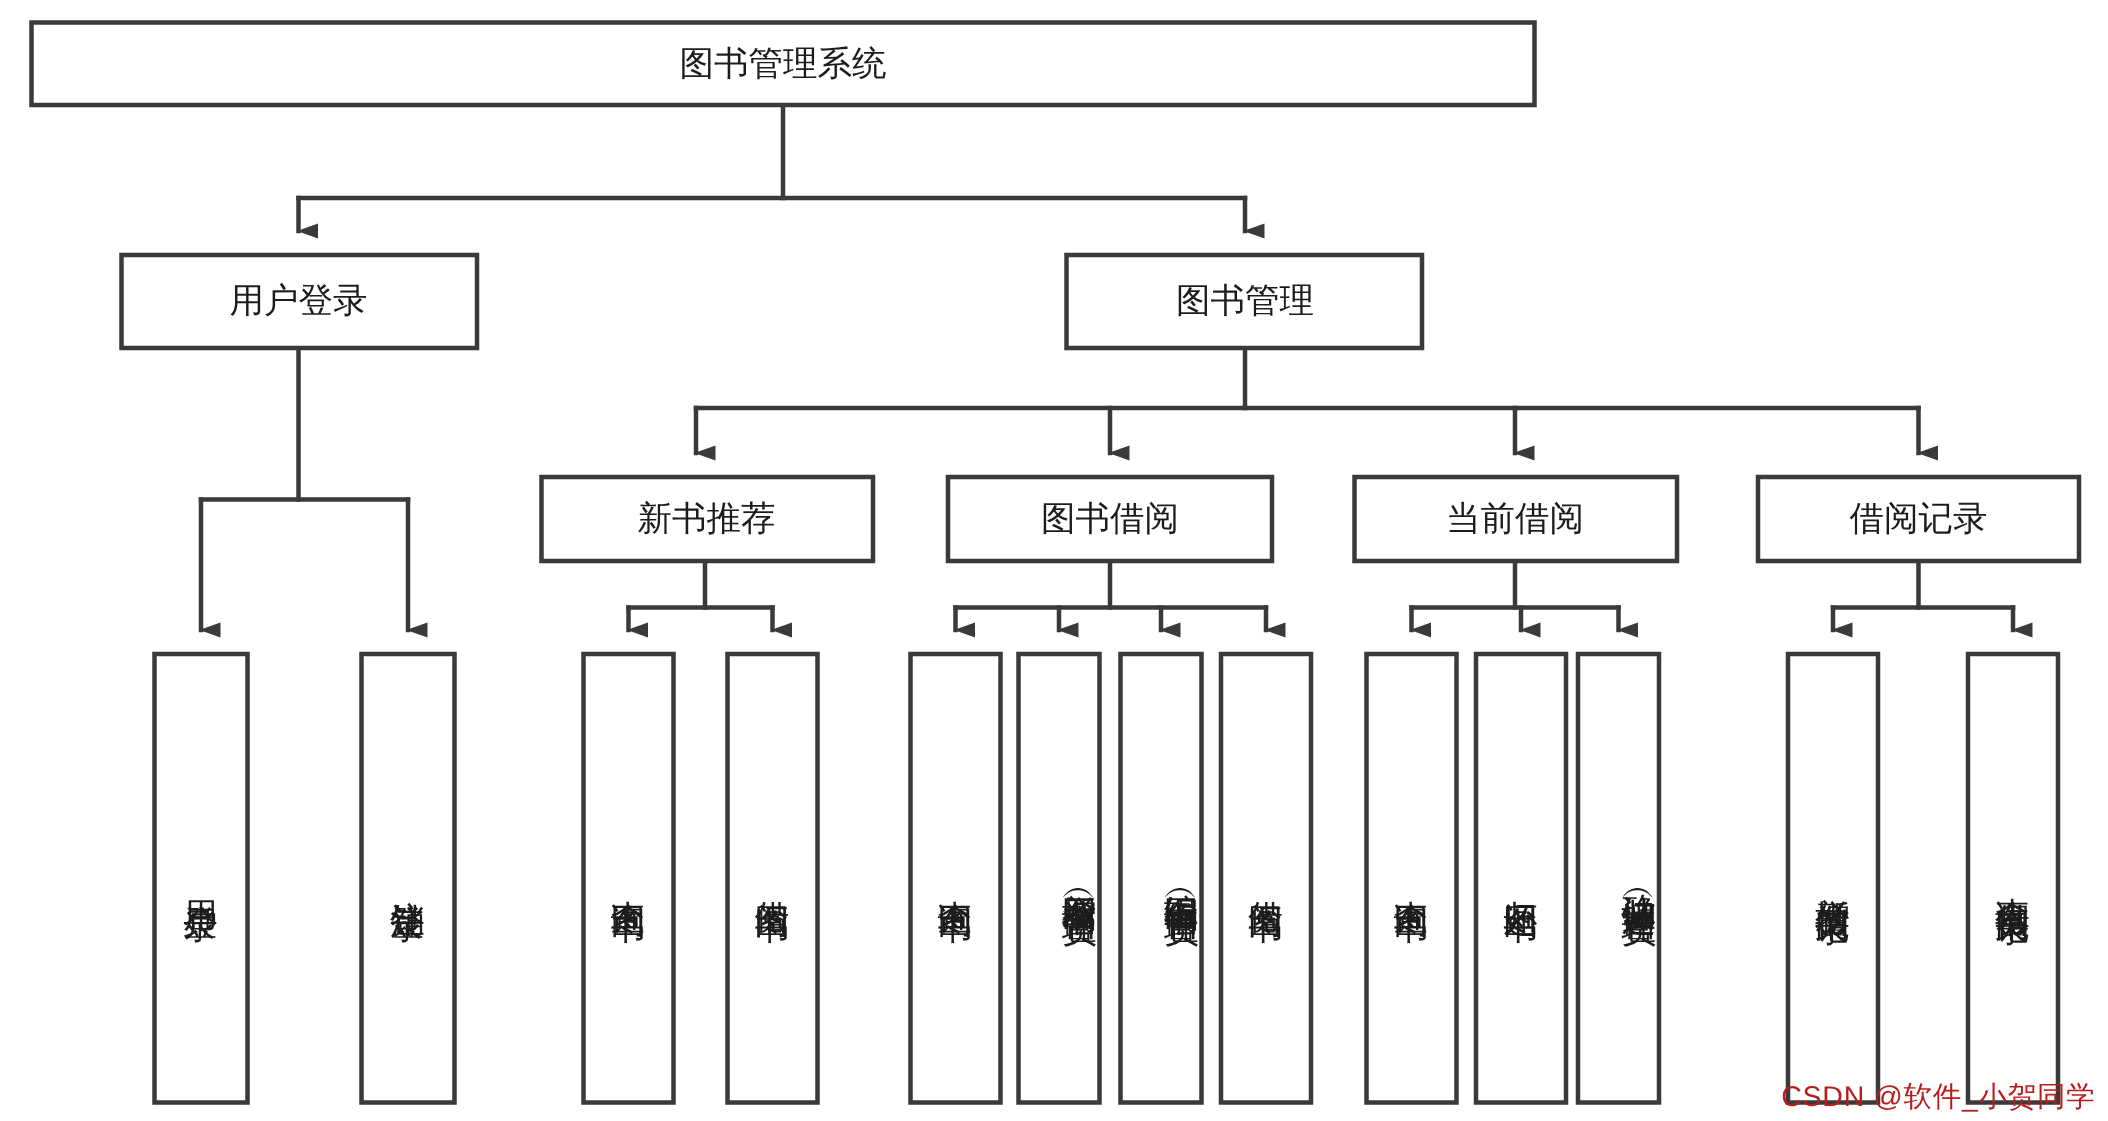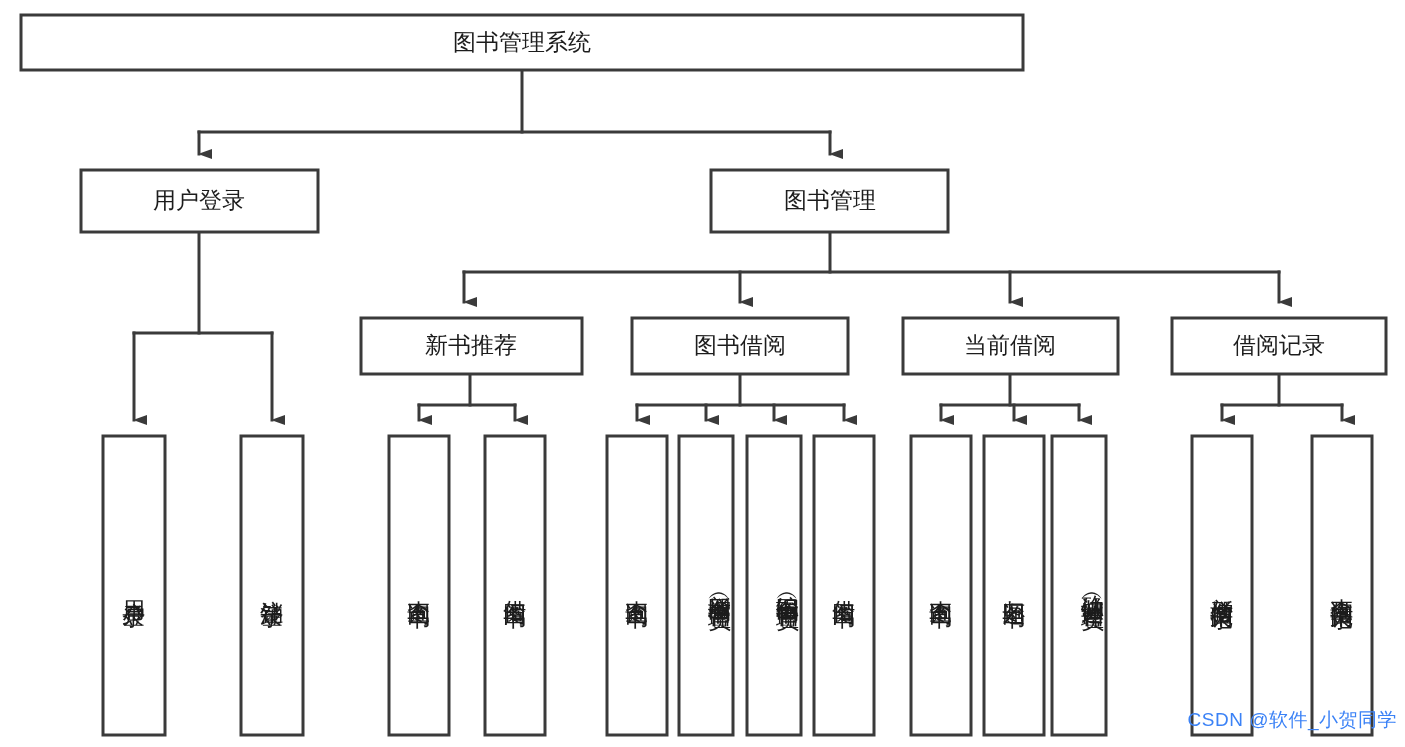--- a/index.html
+++ b/index.html
@@ -58,24 +58,24 @@
     text-align: center;
     writing-mode: vertical-rl;
     text-orientation: upright;
     letter-spacing: 2px;
     white-space: nowrap;
     pointer-events: none;
   }
   .watermark {
     position: absolute;
     right: 8px;
-    bottom: 14px;
+    bottom: 3px;
     font-family: "Liberation Sans", "DejaVu Sans", sans-serif;
     font-size: 19px;
-    color: #3b82f6;
+    color: #b91c1c;
     letter-spacing: 0.5px;
     white-space: nowrap;
   }
 </style>
 </head>
 <body>
 
 <div id="diagram-root">
 
   <svg id="tree-svg" viewBox="0 0 1405 747" xmlns="http://www.w3.org/2000/svg">

